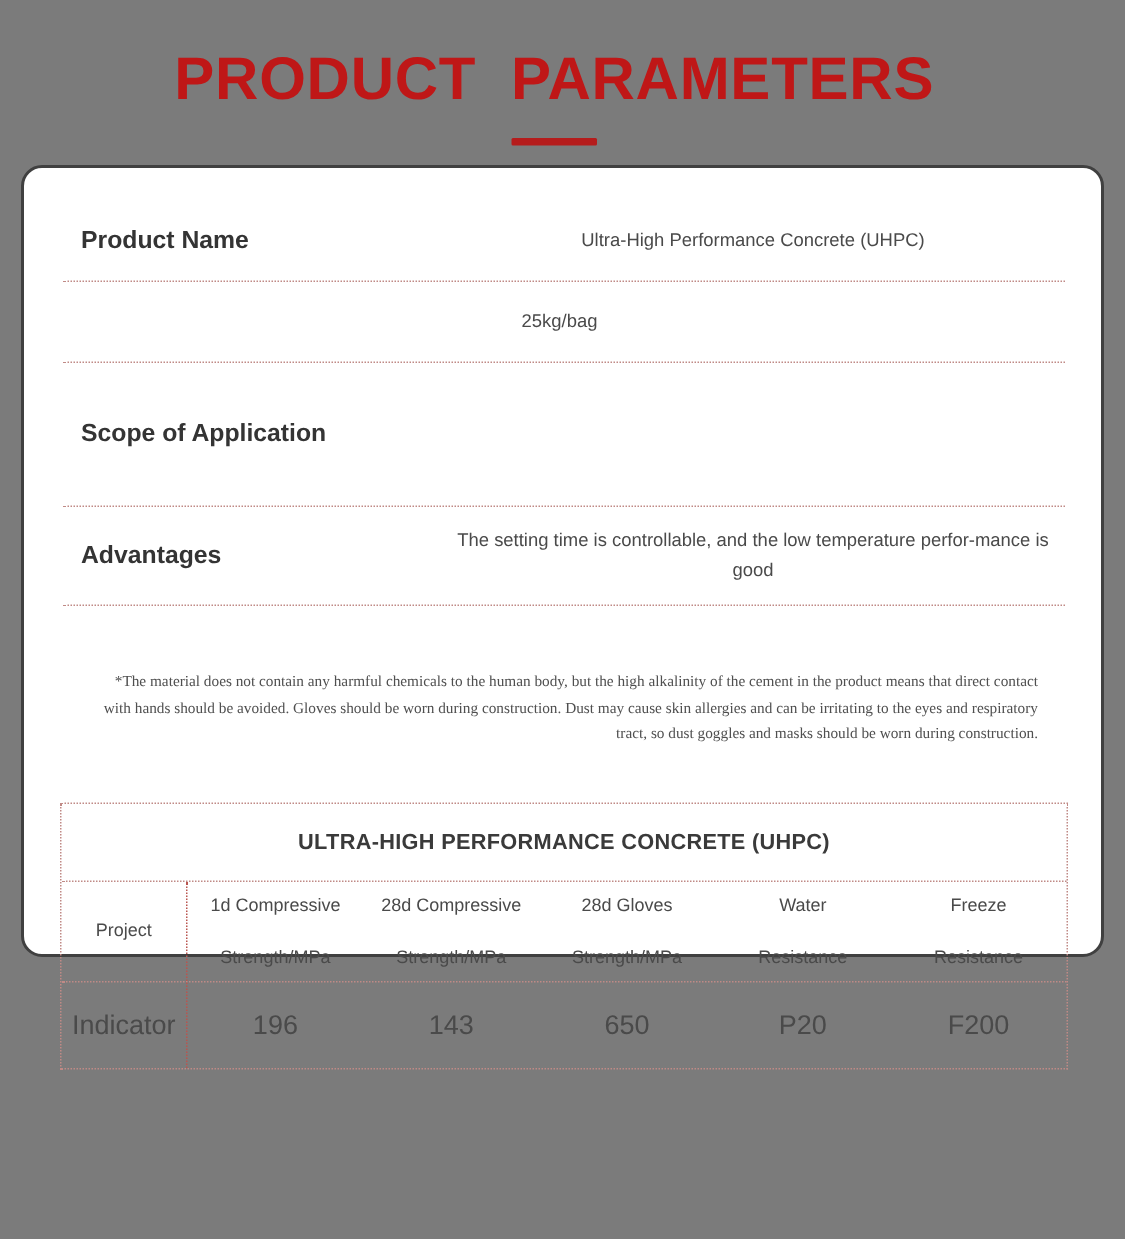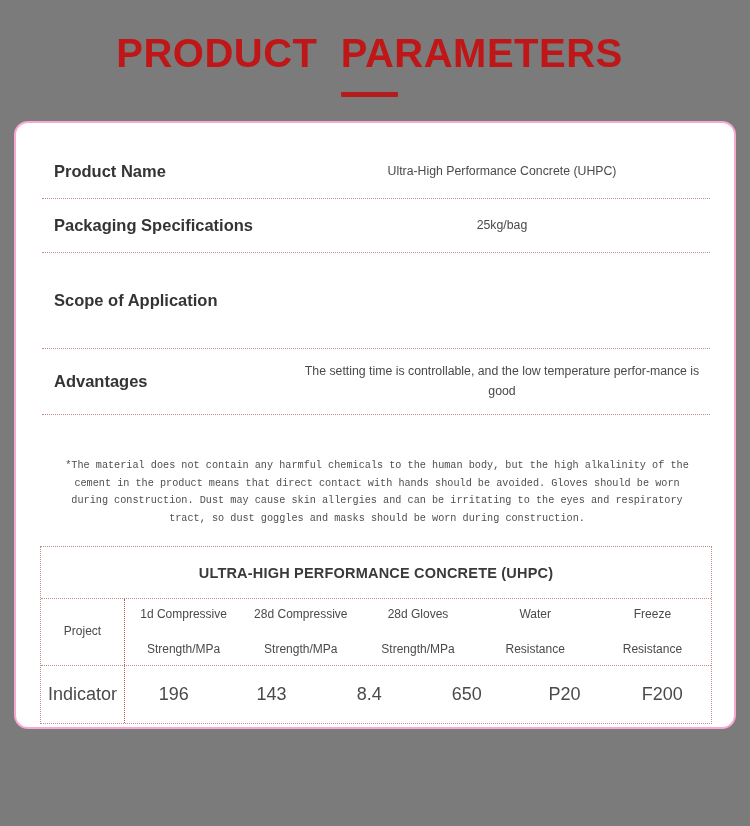--- a/index.html
+++ b/index.html
@@ -35,24 +35,24 @@
   .title-underline {
     width: 57px; height: 5px;
     background: #b51c1c;
     margin: 16px auto 0 auto;
     border-radius: 1px;
   }
 
   
   .card {
     position: absolute;
-    left: 14px; top: 121px;
-    width: 722px; height: 608px;
+    left: 14px; top: 110px;
+    width: 722px; height: 528px;
     background: #ffffff;
-    border: 2px solid #f9a8d4;
+    border: 2px solid #404040;
     border-radius: 14px;
   }
 
   
   .spec-list {
     position: absolute;
     left: 26px; top: 22px;
     width: 668px;
   }
   .spec-row {
@@ -80,25 +80,25 @@
     font-family: "Liberation Sans", sans-serif;
   }
   .spec-row.tall { min-height: 96px; }
   .spec-row.mid  { min-height: 66px; }
 
   
   .footnote {
     position: absolute;
     left: 46px; top: 334px;
     width: 630px;
-    text-align: center;
+    text-align: right;
     font-size: 10.2px;
     line-height: 1.72;
     color: #4f4f4f;
-    font-family: Liberation Mono, monospace;
+    font-family: Liberation Serif, serif;
   }
 
   
   .data-table {
     position: absolute;
     left: 24px; top: 423px;
     width: 672px;
     border: 1px dotted #c08a86;
     border-collapse: collapse;
   }
@@ -163,21 +163,20 @@
   <div class="card">
 
     <div class="spec-list">
 
       <div class="spec-row">
         <div class="spec-label">Product Name</div>
         <div class="spec-value">Ultra-High Performance Concrete (UHPC)</div>
       </div>
 
       <div class="spec-row">
-        <div class="spec-label">Packaging Specifications</div>
         <div class="spec-value">25kg/bag</div>
       </div>
 
       <div class="spec-row tall">
         <div class="spec-label">Scope of Application</div>
       </div>
 
       <div class="spec-row mid">
         <div class="spec-label">Advantages</div>
         <div class="spec-value">The setting time is controllable, and the low temperature perfor-mance is good</div>
@@ -243,23 +242,20 @@
         <div class="dt-col first">
           <div class="dt-body-cell">Indicator</div>
         </div>
         <div class="dt-col">
           <div class="dt-body-cell">196</div>
         </div>
         <div class="dt-col">
           <div class="dt-body-cell">143</div>
         </div>
         <div class="dt-col">
-          <div class="dt-body-cell">8.4</div>
-        </div>
-        <div class="dt-col">
           <div class="dt-body-cell">650</div>
         </div>
         <div class="dt-col">
           <div class="dt-body-cell">P20</div>
         </div>
         <div class="dt-col">
           <div class="dt-body-cell">F200</div>
         </div>
       </div>
 

